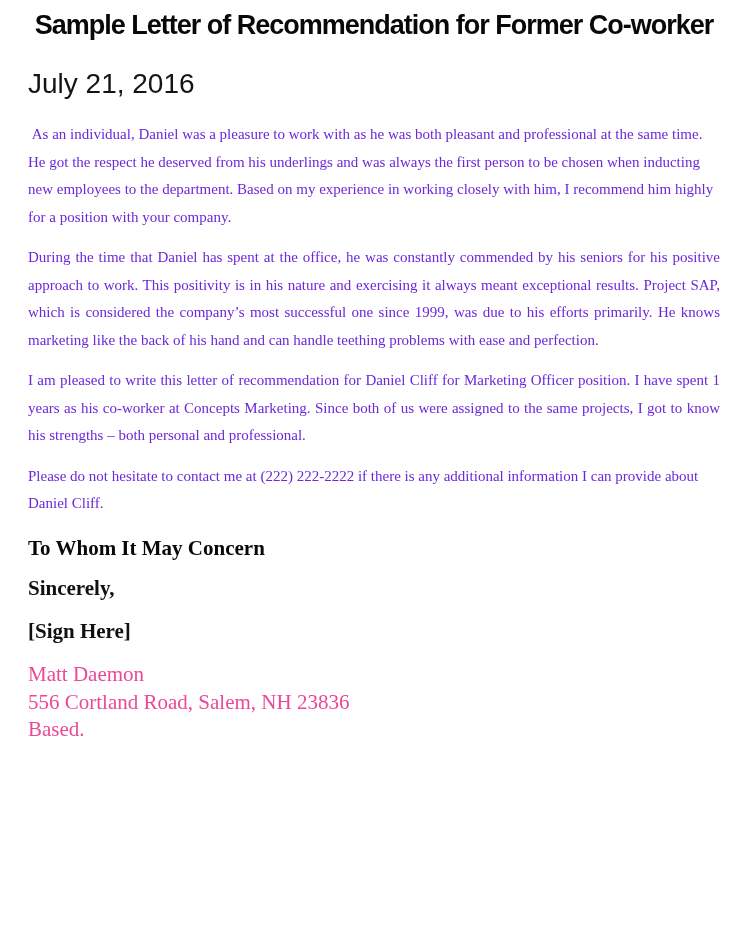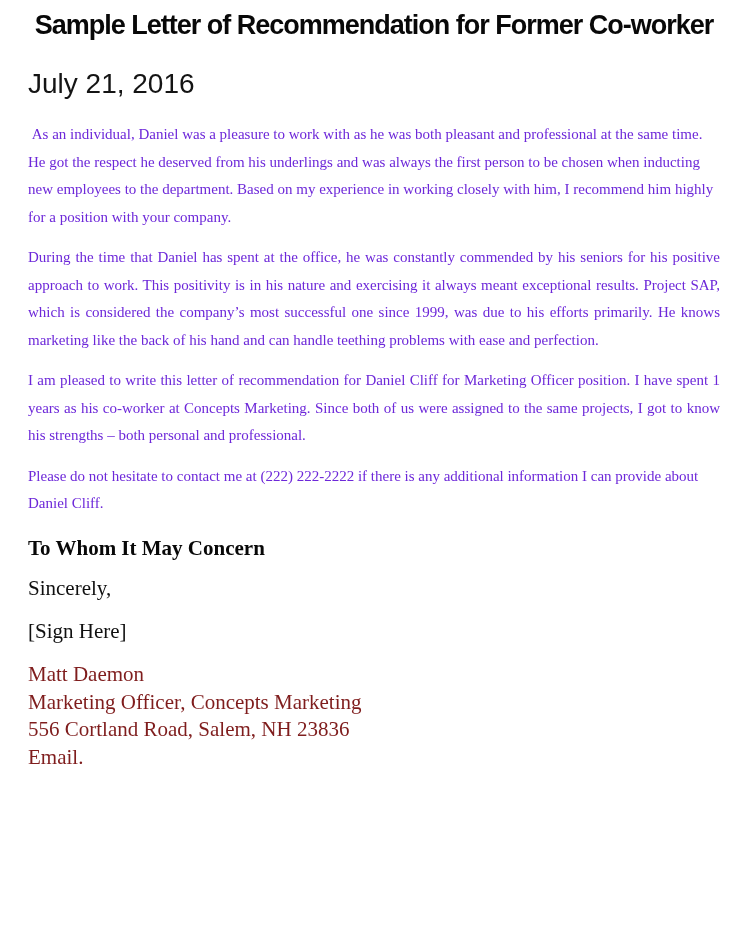--- a/index.html
+++ b/index.html
@@ -53,32 +53,33 @@
     line-height: 27.5px;
     color: #080808;
     margin: 17px 0 0 0;
   }
   .closing-line {
     font-family: "Liberation Serif", serif;
     font-size: 21px;
     line-height: 27.5px;
     color: #101010;
     margin: 13px 0 0 0;
+    font-weight: bold;
   }
   .sign-placeholder {
     margin-top: 15px;
   }
   .signature-block {
     margin-top: 16px;
   }
   .signature-block .sig-line {
     font-family: "Liberation Serif", serif;
     font-size: 21px;
     line-height: 27.5px;
-    color: #7f1d1d;
+    color: #ec4899;
   }
 </style>
 </head>
 <body>
 
 <div class="page">
 
   <h1 class="title">Sample Letter of Recommendation for Former Co-worker</h1>
 
   <div class="date">July 21, 2016</div>
@@ -92,18 +93,17 @@
   <p class="para">Please do not hesitate to contact me at (222) 222-2222 if there is any additional information I can provide about Daniel Cliff.</p>
 
   <div class="salutation">To Whom It May Concern</div>
 
   <div class="closing-line">Sincerely,</div>
 
   <div class="closing-line sign-placeholder">[Sign Here]</div>
 
   <div class="signature-block">
     <div class="sig-line">Matt Daemon</div>
-    <div class="sig-line">Marketing Officer, Concepts Marketing</div>
     <div class="sig-line">556 Cortland Road, Salem, NH 23836</div>
-    <div class="sig-line">Email.</div>
+    <div class="sig-line">Based.</div>
   </div>
 
 </div>
 
 </body></html>

